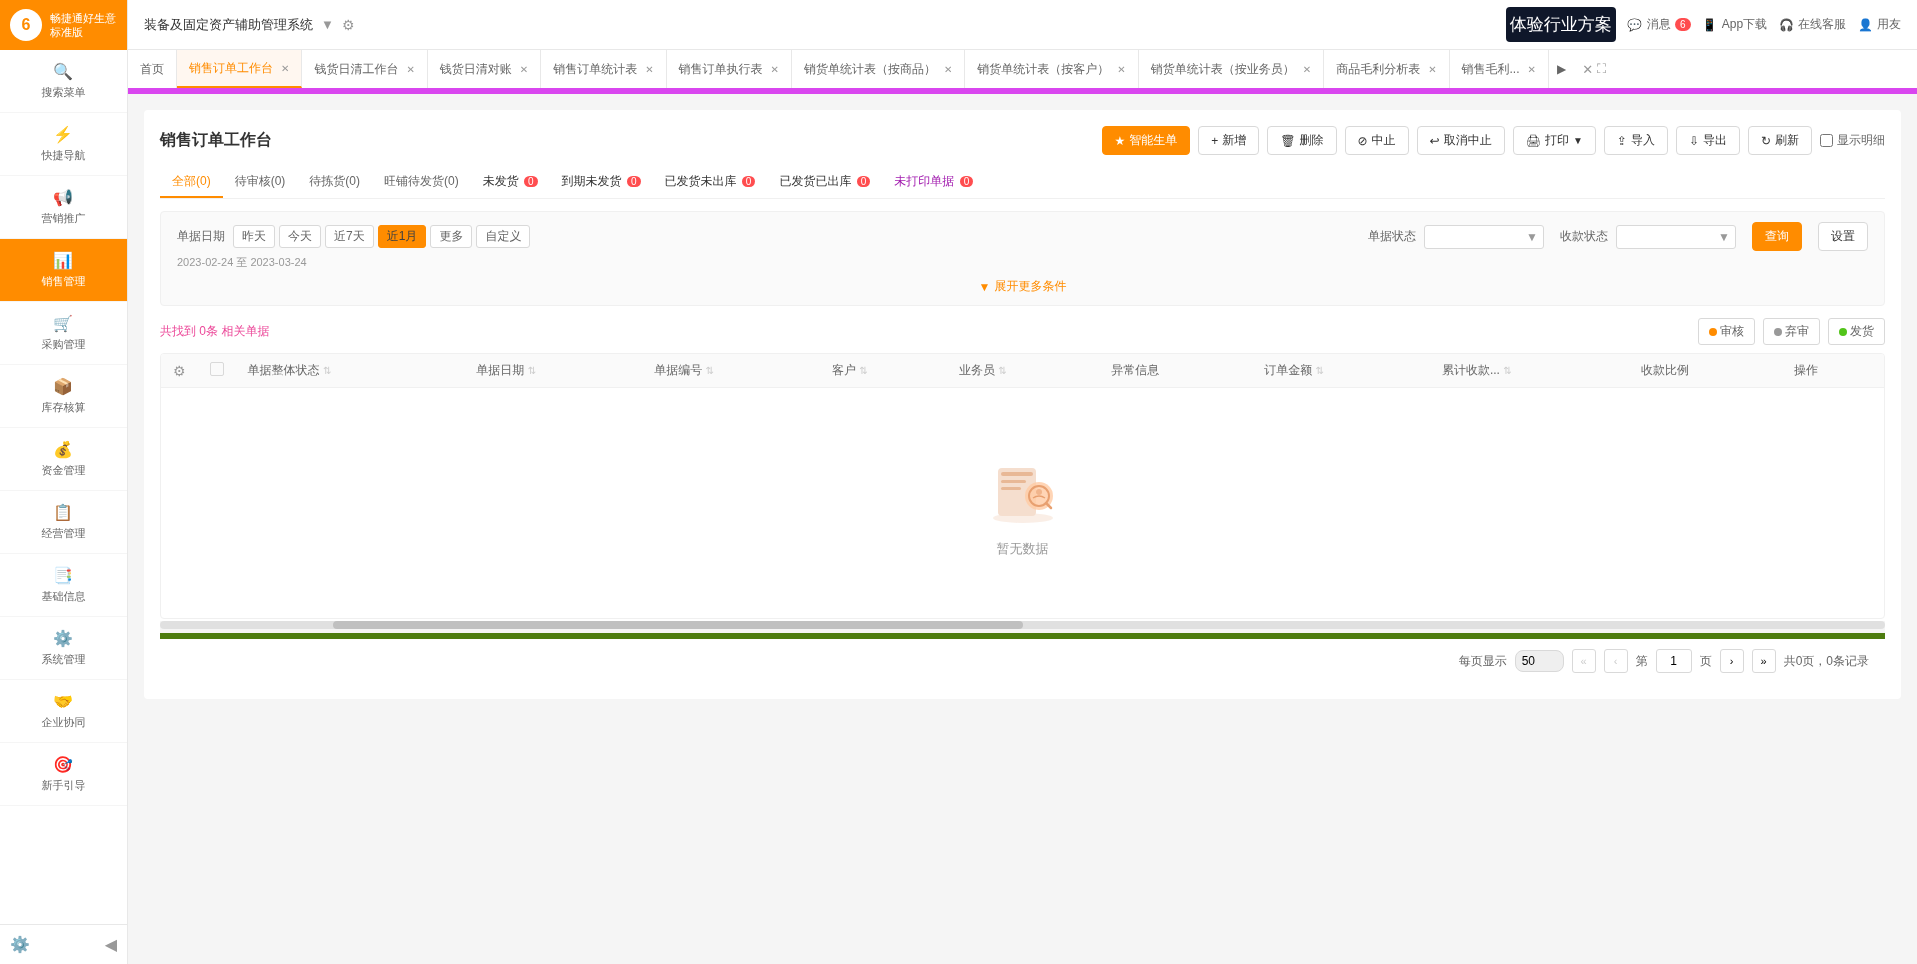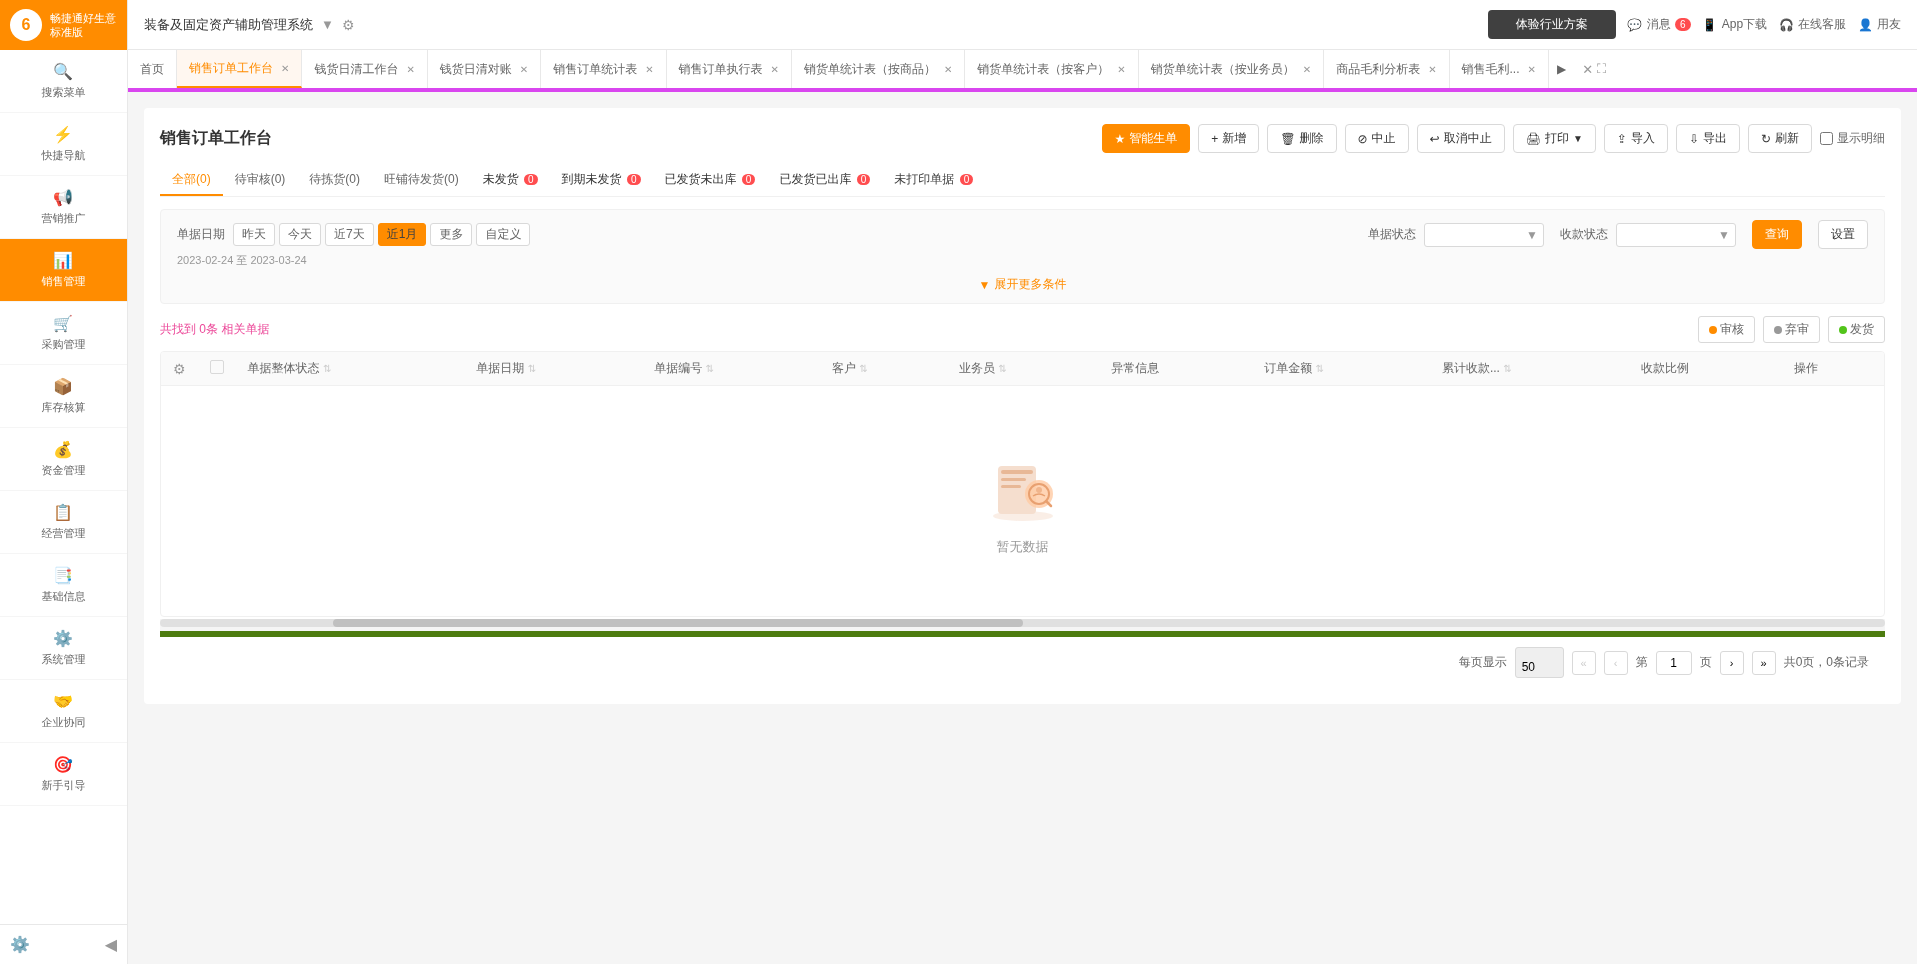--- a/index.html
+++ b/index.html
@@ -19,26 +19,26 @@
     .sidebar-item-icon { font-size: 16px; }
     .sidebar-bottom { padding: 10px; display: flex; justify-content: space-between; border-top: 1px solid #e8e8e8; }
     
     
     .main-content { flex: 1; display: flex; flex-direction: column; overflow: hidden; }
     
     
     .topbar { height: 50px; background: #fff; border-bottom: 1px solid #e8e8e8; display: flex; align-items: center; padding: 0 16px; gap: 12px; }
     .topbar-title { font-size: 13px; color: #333; flex: 1; display: flex; align-items: center; gap: 8px; }
     .topbar-actions { display: flex; align-items: center; gap: 12px; }
-    .topbar-btn { padding: 6px 28px; background: #404040; color: #fff; border: none; border-radius: 4px; cursor: pointer; font-size: 12px; }
+    .topbar-btn { padding: 6px 4px; background: #0f172a; color: #fff; border: none; border-radius: 4px; cursor: pointer; font-size: 17px; }
     .topbar-action-item { display: flex; align-items: center; gap: 4px; color: #666; font-size: 12px; cursor: pointer; }
     .badge { background: #ff4d4f; color: #fff; border-radius: 10px; padding: 1px 5px; font-size: 10px; min-width: 16px; text-align: center; }
     
     
-    .tab-bar { background: #fff; border-bottom: 4px solid #d946ef; display: flex; align-items: center; overflow: hidden; min-height: 38px; }
+    .tab-bar { background: #fff; border-bottom: 6px solid #d946ef; display: flex; align-items: center; overflow: hidden; min-height: 38px; }
     .tab-item { padding: 0 12px; height: 38px; display: flex; align-items: center; gap: 6px; cursor: pointer; white-space: nowrap; font-size: 12px; color: #666; border-right: 1px solid #e8e8e8; flex-shrink: 0; }
     .tab-item.active { background: #fff7f0; color: #ff8c00; border-bottom: 2px solid #ff8c00; }
     .tab-item.home { color: #666; }
     .tab-close { color: #999; font-size: 10px; margin-left: 2px; }
     .tab-more { padding: 0 8px; height: 38px; display: flex; align-items: center; cursor: pointer; color: #666; }
     .tab-actions { display: flex; align-items: center; height: 38px; padding: 0 8px; gap: 4px; }
     
     
     .page-content { flex: 1; overflow: auto; padding: 16px; background: #f5f5f5; }
     
@@ -91,21 +91,21 @@
     td { padding: 8px 12px; font-size: 12px; color: #333; border-bottom: 1px solid #f0f0f0; }
     .sort-icon { color: #ccc; font-size: 10px; cursor: pointer; }
     
     
     .empty-state { display: flex; flex-direction: column; align-items: center; justify-content: center; padding: 60px 0; }
     .empty-icon { width: 80px; height: 80px; margin-bottom: 12px; }
     .empty-text { color: #999; font-size: 13px; }
     
     
     .pagination { display: flex; align-items: center; justify-content: flex-end; padding: 10px 16px; border-top: 6px solid #4d7c0f; gap: 8px; }
-    .page-size-select { padding: 12px 20px 3px 6px; border: 1px solid #d9d9d9; border-radius: 3px; font-size: 12px; appearance: none; }
+    .page-size-select { padding: 3px 20px 3px 6px; border: 1px solid #d9d9d9; border-radius: 8px; font-size: 12px; appearance: none; }
     .page-btn { width: 24px; height: 24px; border: 1px solid #d9d9d9; border-radius: 3px; background: #fff; cursor: pointer; display: flex; align-items: center; justify-content: center; font-size: 11px; }
     .page-btn:disabled { color: #ccc; cursor: not-allowed; }
     .page-input { width: 36px; height: 24px; border: 1px solid #d9d9d9; border-radius: 3px; text-align: center; font-size: 12px; }
     .page-info { color: #666; font-size: 12px; }
     
     
     .scroll-bar-area { height: 12px; background: #f5f5f5; position: relative; }
     .scroll-track { height: 8px; background: #e0e0e0; border-radius: 4px; width: 100%; margin: 2px 0; position: relative; }
     .scroll-thumb { height: 8px; width: 40%; background: #c0c0c0; border-radius: 4px; position: absolute; left: 10%; }
     
@@ -349,21 +349,21 @@
           </div>
           <div class="filter-tab">
             <span style="color:#333;">已发货未出库</span>
             <span class="count-badge">0</span>
           </div>
           <div class="filter-tab">
             <span style="color:#333;">已发货已出库</span>
             <span class="count-badge">0</span>
           </div>
           <div class="filter-tab">
-            <span style="color:#404040;">未打印单据</span>
+            <span style="color:#a21caf;">未打印单据</span>
             <span class="count-badge">0</span>
           </div>
         </div>
 
         <div class="filter-area">
           <div class="filter-row">
             <div class="filter-item">
               <span class="filter-label">单据日期</span>
               <div class="filter-date-btns">
                 <button class="filter-date-btn">昨天</button>

